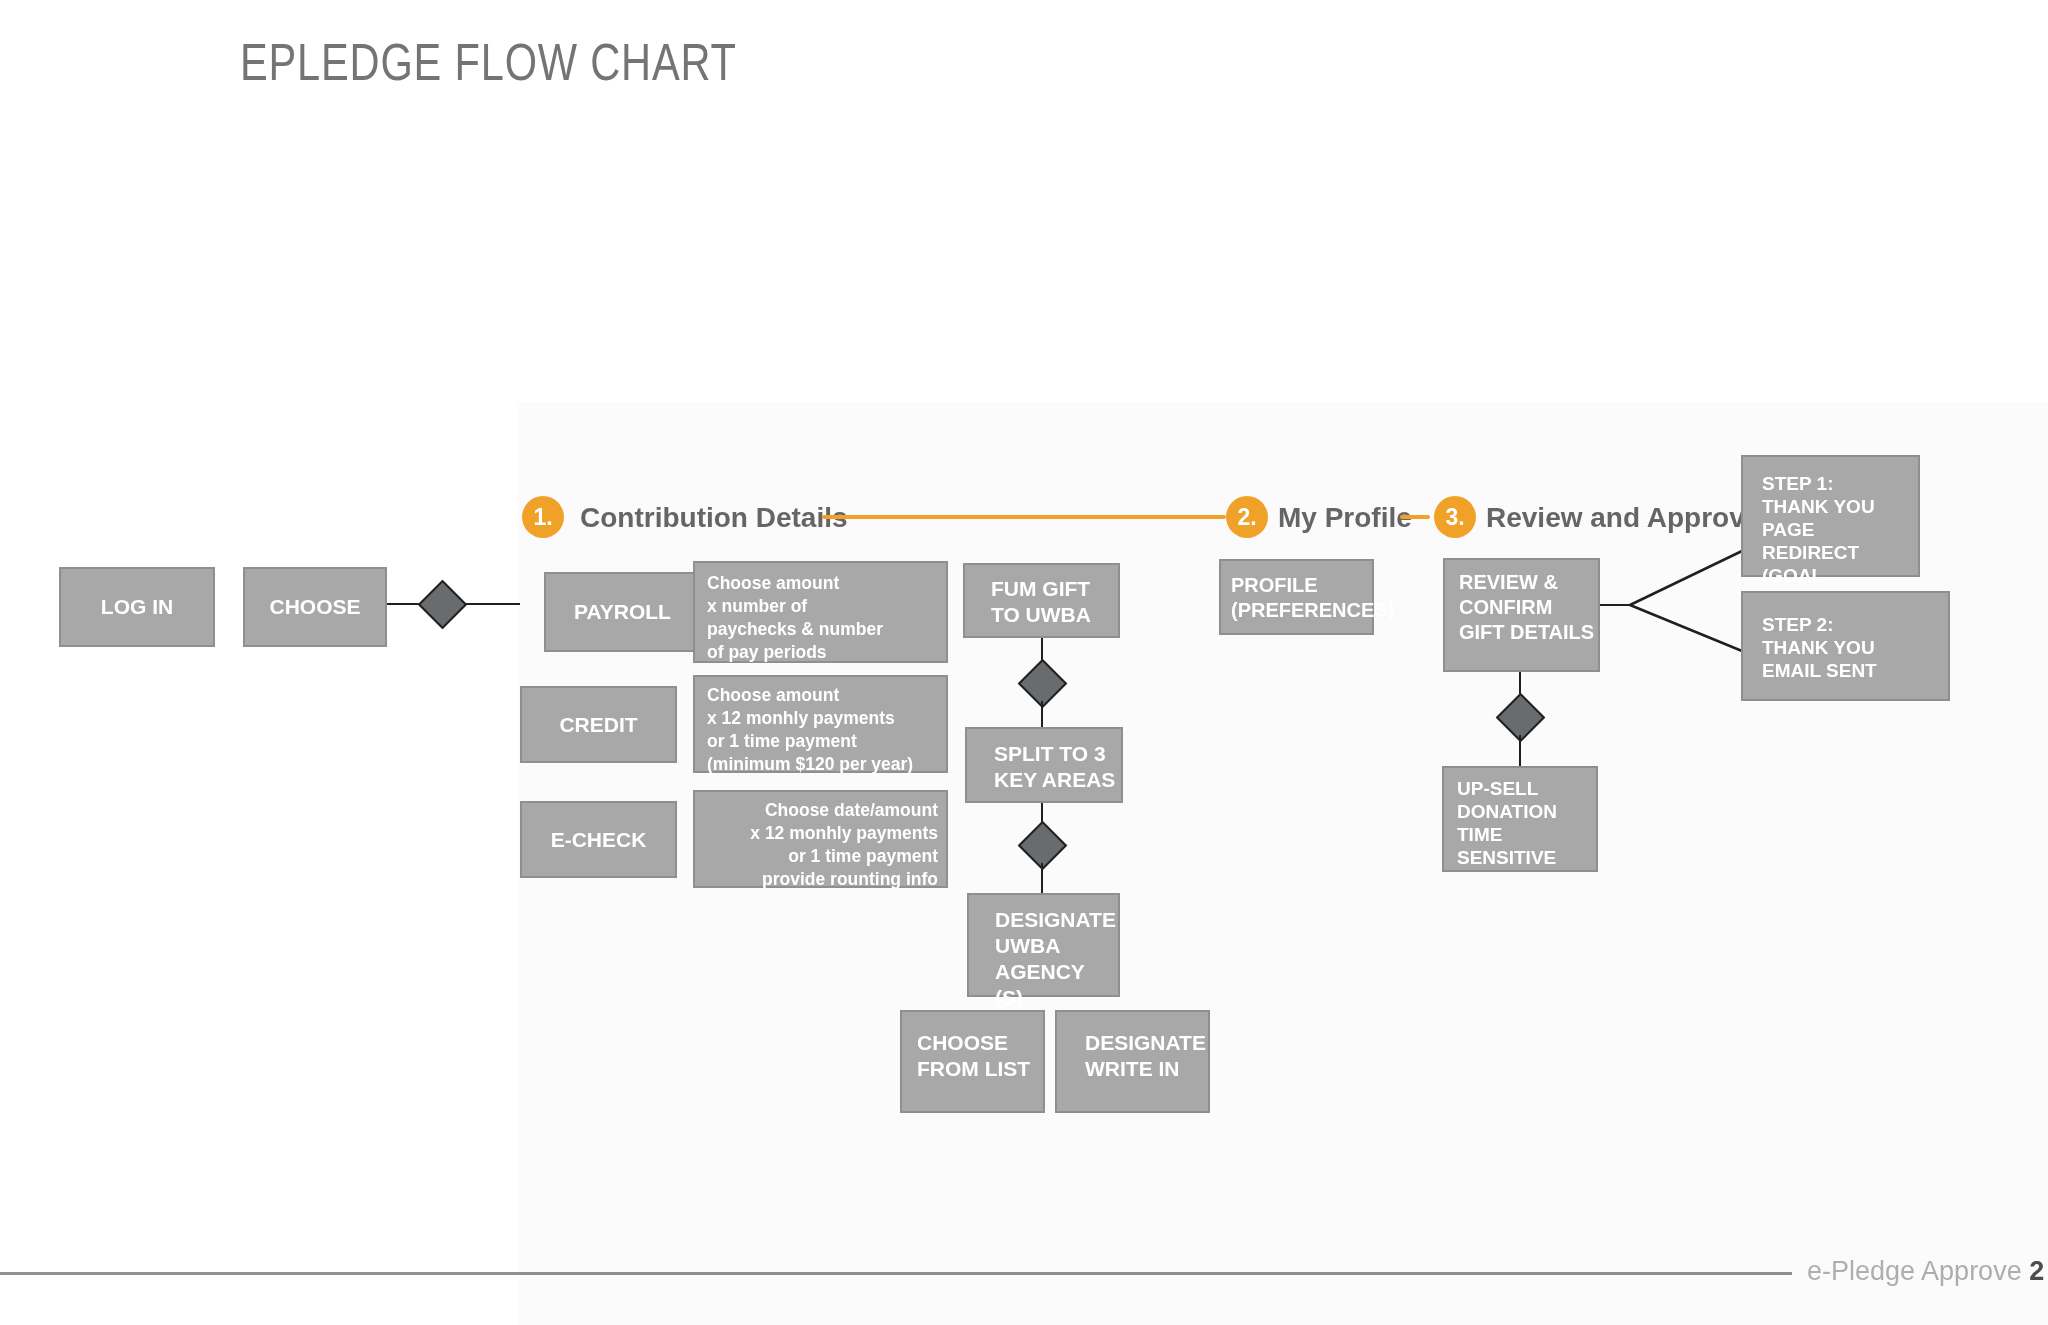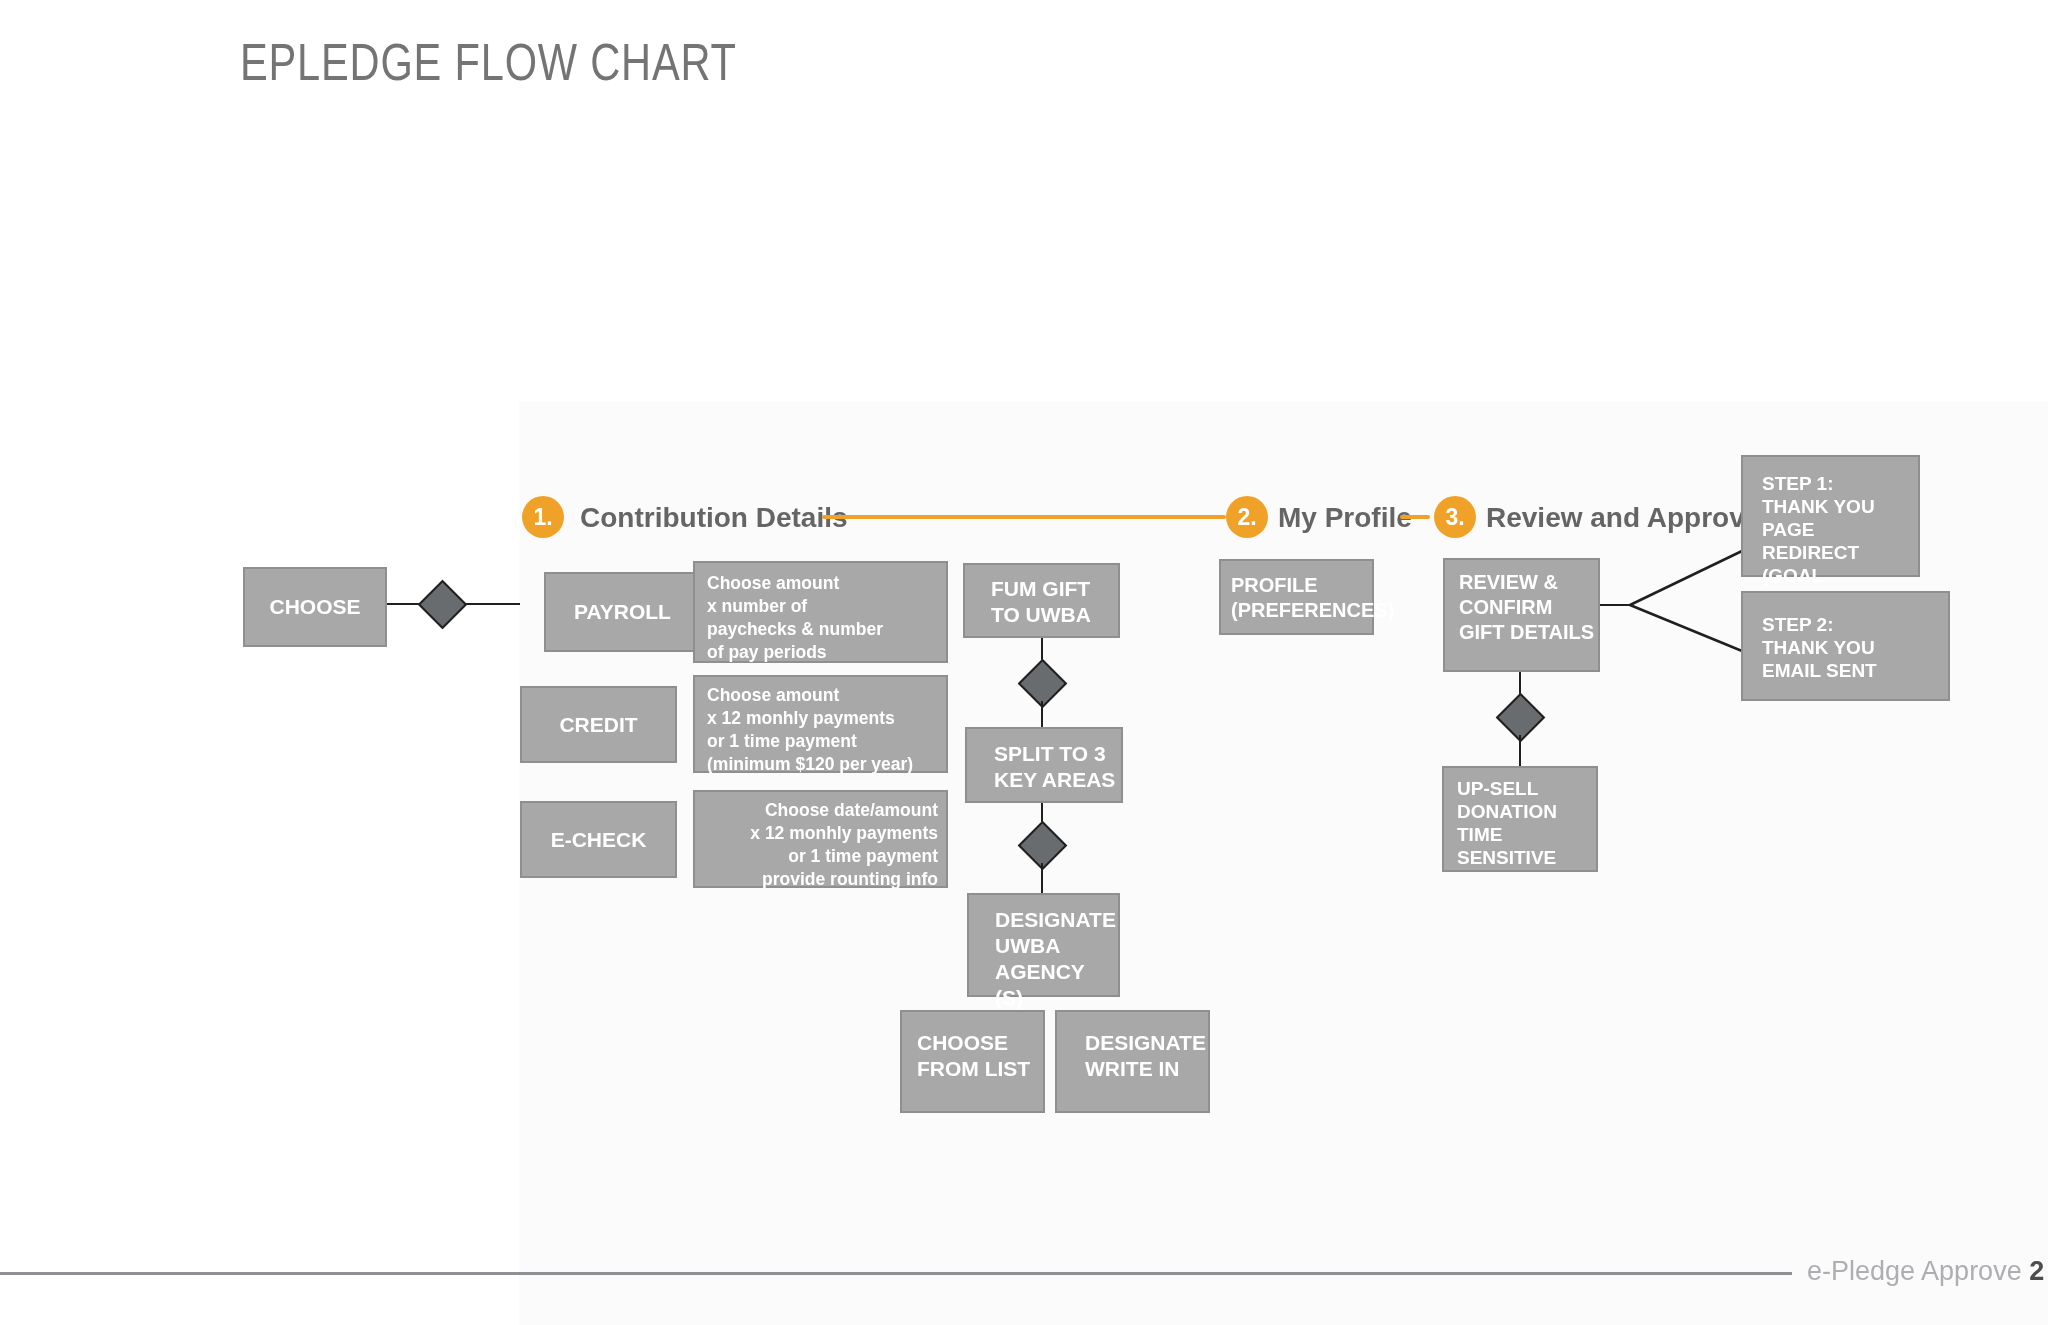--- a/index.html
+++ b/index.html
@@ -39,20 +39,21 @@
 
   <div class="stepnum" style="left:522px;top:496px;">1.</div>
   <div class="steplabel" style="left:580px;top:502px;">Contribution Details</div>
   <div class="oline" style="left:822px;top:515px;width:404px;"></div>
   <div class="stepnum" style="left:1226px;top:496px;">2.</div>
   <div class="steplabel" style="left:1278px;top:502px;">My Profile</div>
   <div class="oline" style="left:1400px;top:515px;width:30px;"></div>
   <div class="stepnum" style="left:1434px;top:496px;">3.</div>
   <div class="steplabel" style="left:1486px;top:502px;">Review and Approve</div>
 
+  <div class="box center lbl" style="left:59px;top:567px;width:156px;height:80px;">LOG IN</div>
   <div class="box center lbl" style="left:243px;top:567px;width:144px;height:80px;">CHOOSE</div>
   <div class="hline" style="left:387px;top:603px;width:34px;"></div>
   <div class="diamond" style="left:425px;top:587px;"></div>
   <div class="hline" style="left:465px;top:603px;width:55px;"></div>
 
   <div class="box center lbl" style="left:520px;top:572px;width:157px;height:80px;margin-left:24px;">PAYROLL</div>
   <div class="box center lbl" style="left:520px;top:686px;width:157px;height:77px;">CREDIT</div>
   <div class="box center lbl" style="left:520px;top:801px;width:157px;height:77px;">E-CHECK</div>
 
   <div class="box para" style="left:693px;top:561px;width:255px;height:102px;padding:9px 8px 0 12px;">Choose amount

